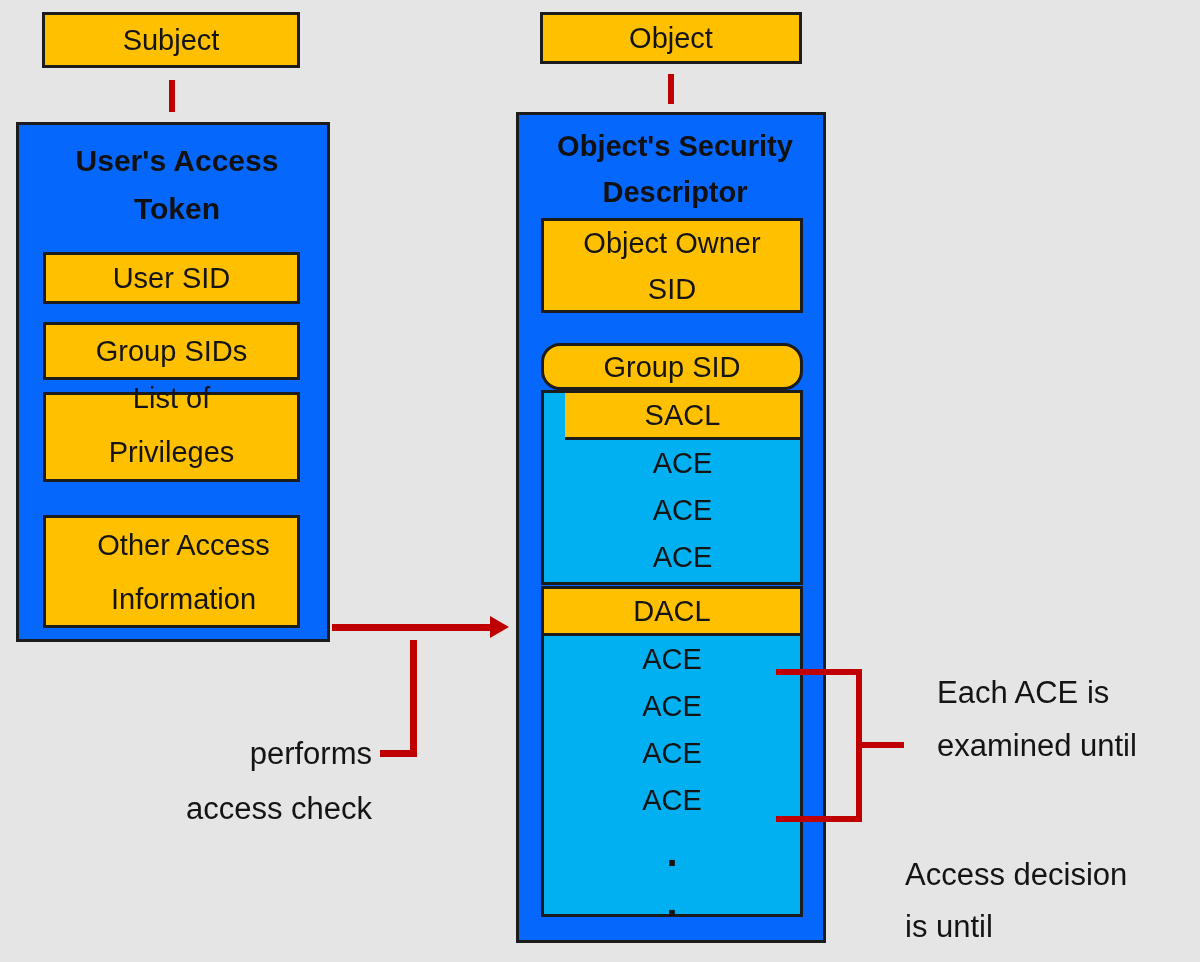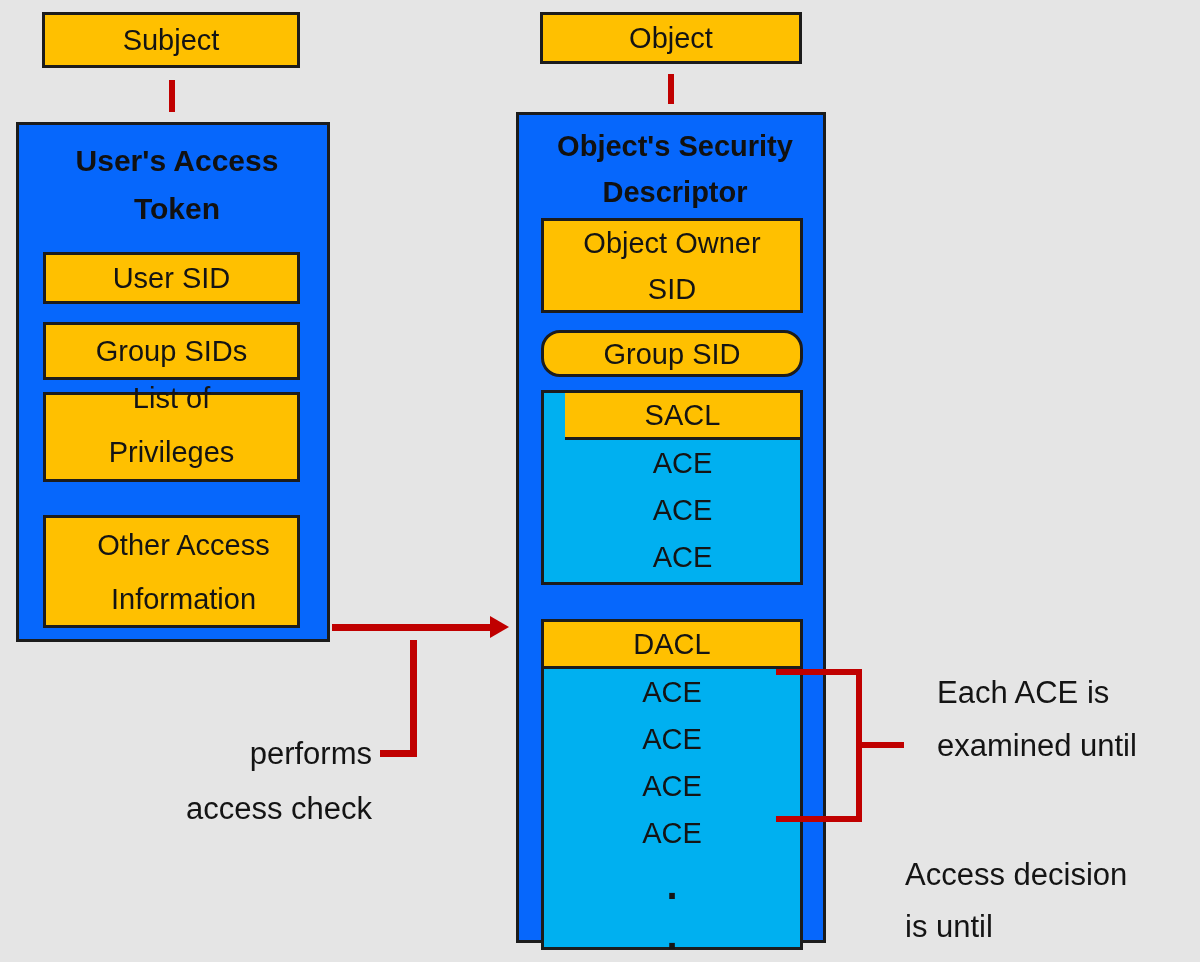--- a/index.html
+++ b/index.html
@@ -71,36 +71,36 @@
 
   <div class="abs panel" style="left:516px;top:112px;width:310px;height:831px;">
     <div class="panel-title" style="top:8px;font-size:29px;line-height:46px;">
       <div>Object's Security</div>
       <div>Descriptor</div>
     </div>
     <div class="abs goldbox" style="left:22px;top:103px;width:262px;height:95px;line-height:46px;text-align:right;">
       <div>Object Owner</div>
       <div>SID</div>
     </div>
-    <div class="abs goldbox" style="left:22px;top:215px;width:262px;height:47px;border-radius:19px;">
+    <div class="abs goldbox" style="left:22px;top:228px;width:262px;height:47px;border-radius:19px;">
       <div>Group SID</div>
     </div>
 
     <div class="abs section" style="left:22px;top:275px;width:262px;height:195px;padding-left:21px;">
       <div class="section-header">
         <span>SACL</span>
       </div>
       <div>
         <div class="ace-row">ACE</div>
         <div class="ace-row">ACE</div>
         <div class="ace-row">ACE</div>
       </div>
     </div>
 
-    <div class="abs section" style="left:22px;top:504px;width:262px;height:331px;">
+    <div class="abs section" style="left:22px;top:471px;width:262px;height:331px;">
       <div class="section-header">
         <span>DACL</span>
       </div>
       <div>
         <div class="ace-row">ACE</div>
         <div class="ace-row">ACE</div>
         <div class="ace-row">ACE</div>
         <div class="ace-row">ACE</div>
         <div class="dot-row">.</div>
         <div class="dot-row">.</div>

